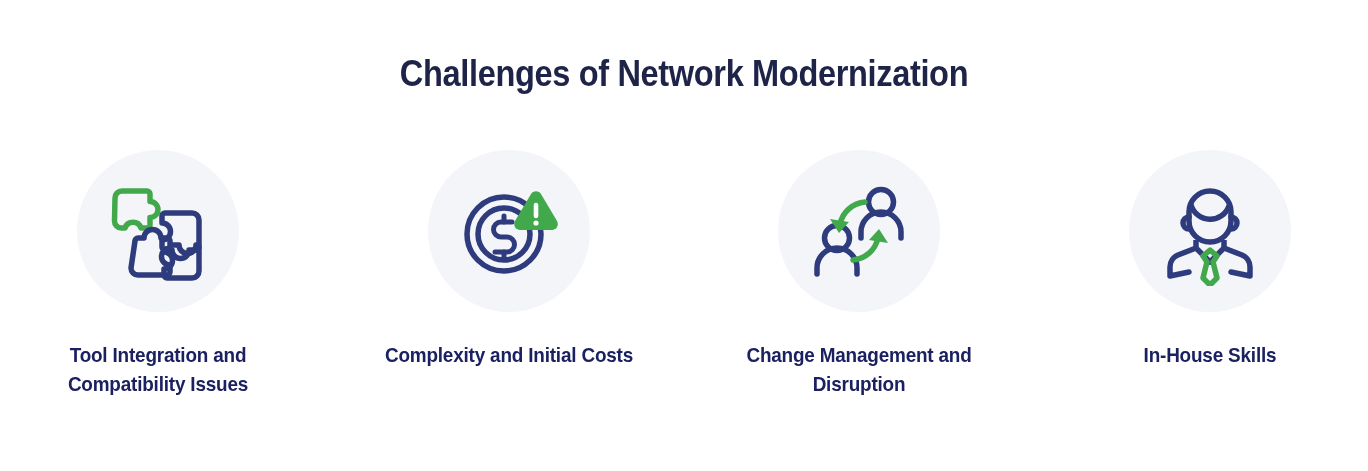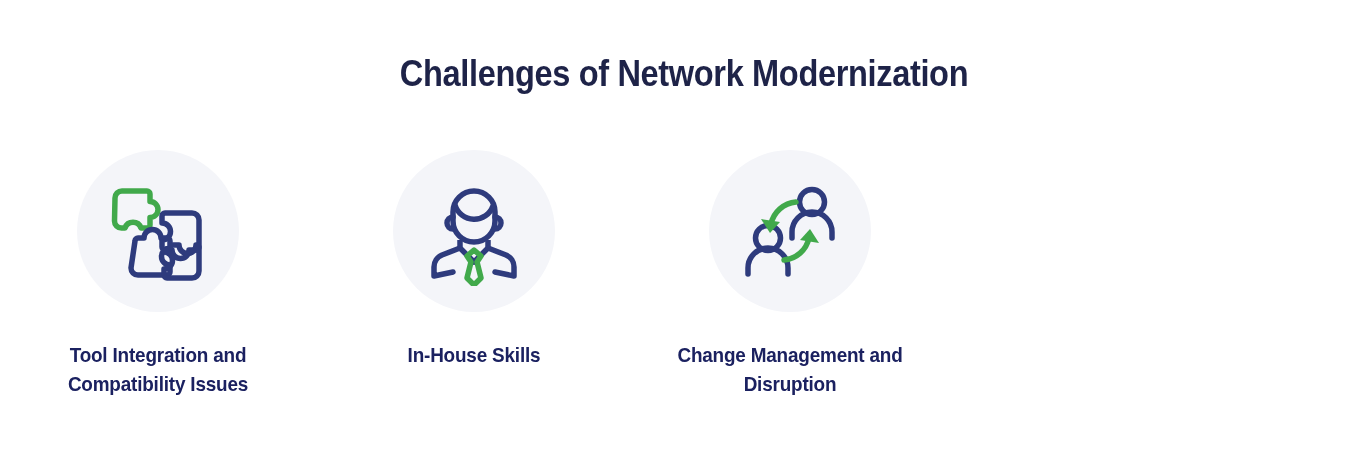--- a/index.html
+++ b/index.html
@@ -34,21 +34,21 @@
     transform-origin: center top;
     line-height: 44px;
   }
   .cards {
     position: absolute;
     top: 150px;
     left: 0;
     width: 1368px;
     display: flex;
     flex-direction: row;
-    justify-content: flex-start;
+    justify-content: space-between;
     align-items: flex-start;
   }
   .card {
     width: 316px;
     display: flex;
     flex-direction: column;
     align-items: center;
   }
   .icon-circle {
     width: 162px;
@@ -103,20 +103,60 @@
 
             <path d="M67 72 a3 3 0 0 1 3 -3 h6 a8.5 8.5 0 0 0 17 0 h1
                      a3 3 0 0 1 2 3 v23 a7 7 0 0 1 -7 7 h-25
                      a3 3 0 0 1 -3 -3 v-6 a8.5 8.5 0 0 0 -0 -17 z" stroke="#2e3b7d" stroke-width="5.5" stroke-linejoin="round" fill="none"></path>
           </svg>
         </span>
       </div>
       <div class="caption">Tool Integration and Compatibility Issues</div>
     </div>
 
+    <div class="card">
+      <div class="icon-circle">
+        <span>
+          <svg width="110" height="110" viewBox="0 0 110 110" fill="none">
+            <circle cx="50" cy="58" r="37" stroke="#2e3b7d" stroke-width="5.5" fill="none"></circle>
+            <circle cx="50" cy="58" r="26" stroke="#2e3b7d" stroke-width="5.5" fill="none"></circle>
+
+            <path d="M58 46 h-11 a7.5 7.5 0 0 0 0 15 h6 a7.5 7.5 0 0 1 0 15 h-12" stroke="#2e3b7d" stroke-width="5" stroke-linecap="round" fill="none"></path>
+            <path d="M50 40 v6 M50 76 v6" stroke="#2e3b7d" stroke-width="5" stroke-linecap="round"></path>
+
+            <path d="M77 18 a6 6 0 0 1 10 0 l16 27 a6 6 0 0 1 -5 9 h-32 a6 6 0 0 1 -5 -9 z" fill="#41a94b"></path>
+            <path d="M82 29 v11" stroke="#ffffff" stroke-width="4.6" stroke-linecap="round"></path>
+            <circle cx="82" cy="47" r="2.6" fill="#ffffff"></circle>
+          </svg>
+        </span>
+      </div>
+      <div class="caption">Complexity and Initial Costs</div>
+    </div>
+
+    <div class="card">
+      <div class="icon-circle">
+        <span>
+          <svg width="110" height="110" viewBox="0 0 110 110" fill="none">
+
+            <circle cx="77" cy="26" r="12.5" stroke="#2e3b7d" stroke-width="5.5" fill="none"></circle>
+            <path d="M57 62 v-6 a20 20 0 0 1 40 0 v6" stroke="#2e3b7d" stroke-width="5.5" stroke-linecap="round" fill="none"></path>
+
+            <circle cx="33" cy="62" r="12.5" stroke="#2e3b7d" stroke-width="5.5" fill="none"></circle>
+            <path d="M13 98 v-6 a20 20 0 0 1 40 0 v6" stroke="#2e3b7d" stroke-width="5.5" stroke-linecap="round" fill="none"></path>
+
+            <path d="M61 26 a28 28 0 0 0 -25 22" stroke="#41a94b" stroke-width="5.5" stroke-linecap="round" fill="none"></path>
+            <path d="M26 43 l9 14 l10 -11 z" fill="#41a94b"></path>
+
+            <path d="M49 84 a28 28 0 0 0 25 -22" stroke="#41a94b" stroke-width="5.5" stroke-linecap="round" fill="none"></path>
+            <path d="M84 67 l-9 -14 l-10 11 z" fill="#41a94b"></path>
+          </svg>
+        </span>
+      </div>
+      <div class="caption">Change Management and Disruption</div>
+    </div>
 
     <div class="card">
       <div class="icon-circle">
         <span>
           <svg width="104" height="110" viewBox="0 0 104 110" fill="none">
 
             <path d="M31 36 a21 21 0 0 1 42 0 v9 a21 21 0 0 1 -21 21 a21 21 0 0 1 -21 -21 z" stroke="#2e3b7d" stroke-width="5.5" stroke-linejoin="round" fill="none"></path>
             <path d="M33 29 a20 20 0 0 0 38 1" stroke="#2e3b7d" stroke-width="5.5" stroke-linecap="round" fill="none"></path>
 
             <path d="M31 41 a5.5 5.5 0 0 0 0 12" stroke="#2e3b7d" stroke-width="5.5" stroke-linecap="round" fill="none"></path>
@@ -127,36 +167,14 @@
             <path d="M38 72 l-18 7 a13 13 0 0 0 -8 12 v9 l19 -4" stroke="#2e3b7d" stroke-width="5.5" stroke-linecap="round" stroke-linejoin="round" fill="none"></path>
             <path d="M66 72 l18 7 a13 13 0 0 1 8 12 v9 l-19 -4" stroke="#2e3b7d" stroke-width="5.5" stroke-linecap="round" stroke-linejoin="round" fill="none"></path>
 
             <path d="M45 80 l7 -6 l7 6 l-4 6 l4 16 l-7 7 l-7 -7 l4 -16 z" stroke="#41a94b" stroke-width="5.5" stroke-linejoin="round" fill="none"></path>
           </svg>
         </span>
       </div>
       <div class="caption">In-House Skills</div>
     </div>
 
-    <div class="card">
-      <div class="icon-circle">
-        <span>
-          <svg width="110" height="110" viewBox="0 0 110 110" fill="none">
-
-            <circle cx="77" cy="26" r="12.5" stroke="#2e3b7d" stroke-width="5.5" fill="none"></circle>
-            <path d="M57 62 v-6 a20 20 0 0 1 40 0 v6" stroke="#2e3b7d" stroke-width="5.5" stroke-linecap="round" fill="none"></path>
-
-            <circle cx="33" cy="62" r="12.5" stroke="#2e3b7d" stroke-width="5.5" fill="none"></circle>
-            <path d="M13 98 v-6 a20 20 0 0 1 40 0 v6" stroke="#2e3b7d" stroke-width="5.5" stroke-linecap="round" fill="none"></path>
-
-            <path d="M61 26 a28 28 0 0 0 -25 22" stroke="#41a94b" stroke-width="5.5" stroke-linecap="round" fill="none"></path>
-            <path d="M26 43 l9 14 l10 -11 z" fill="#41a94b"></path>
-
-            <path d="M49 84 a28 28 0 0 0 25 -22" stroke="#41a94b" stroke-width="5.5" stroke-linecap="round" fill="none"></path>
-            <path d="M84 67 l-9 -14 l-10 11 z" fill="#41a94b"></path>
-          </svg>
-        </span>
-      </div>
-      <div class="caption">Change Management and Disruption</div>
-    </div>
-
   </div>
 </div>
 
 </body></html>

